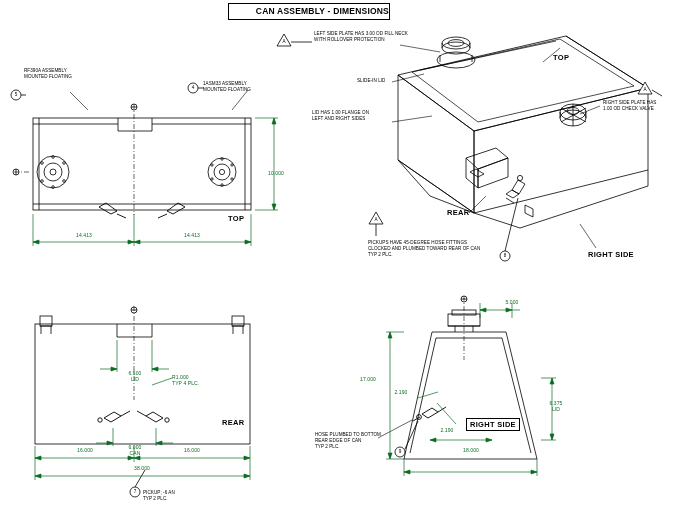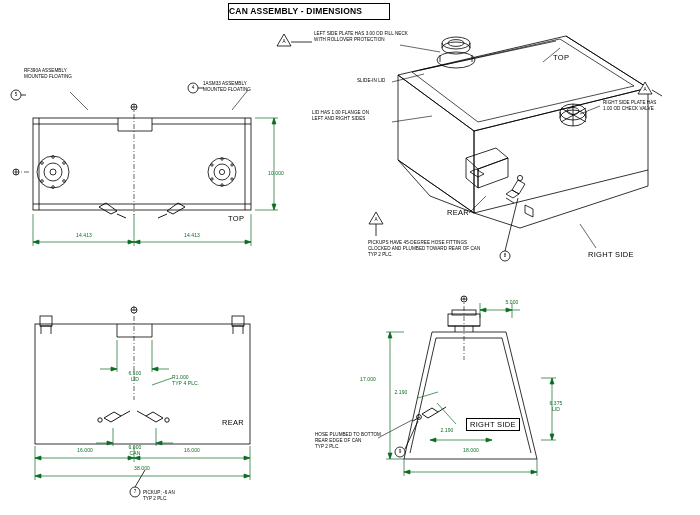--- a/index.html
+++ b/index.html
@@ -27,38 +27,38 @@
     width: 700px;
     height: 515px;
     overflow: visible;
   }
   .title-box {
     position: absolute;
     left: 228px;
     top: 3px;
     width: 160px;
     border: 1.2px solid #000;
-    text-align: left;
+    text-align: right;
     padding: 2px 0 3px 0;
     font-size: 8.5px;
     font-weight: bold;
     letter-spacing: 0.2px;
   }
   .note {
     position: absolute;
     font-size: 4.6px;
     line-height: 1.35;
     color: #000;
     white-space: pre-line;
     letter-spacing: 0.05px;
   }
   .viewlbl {
     position: absolute;
     font-size: 7.5px;
-    font-weight: normal;
+    font-weight: bold;
     letter-spacing: 0.3px;
   }
   .viewlbl.boxed {
     border: 1px solid #000;
     padding: 1px 3px;
   }
   .dim {
     position: absolute;
     font-size: 5px;
     color: #0a6b23;

